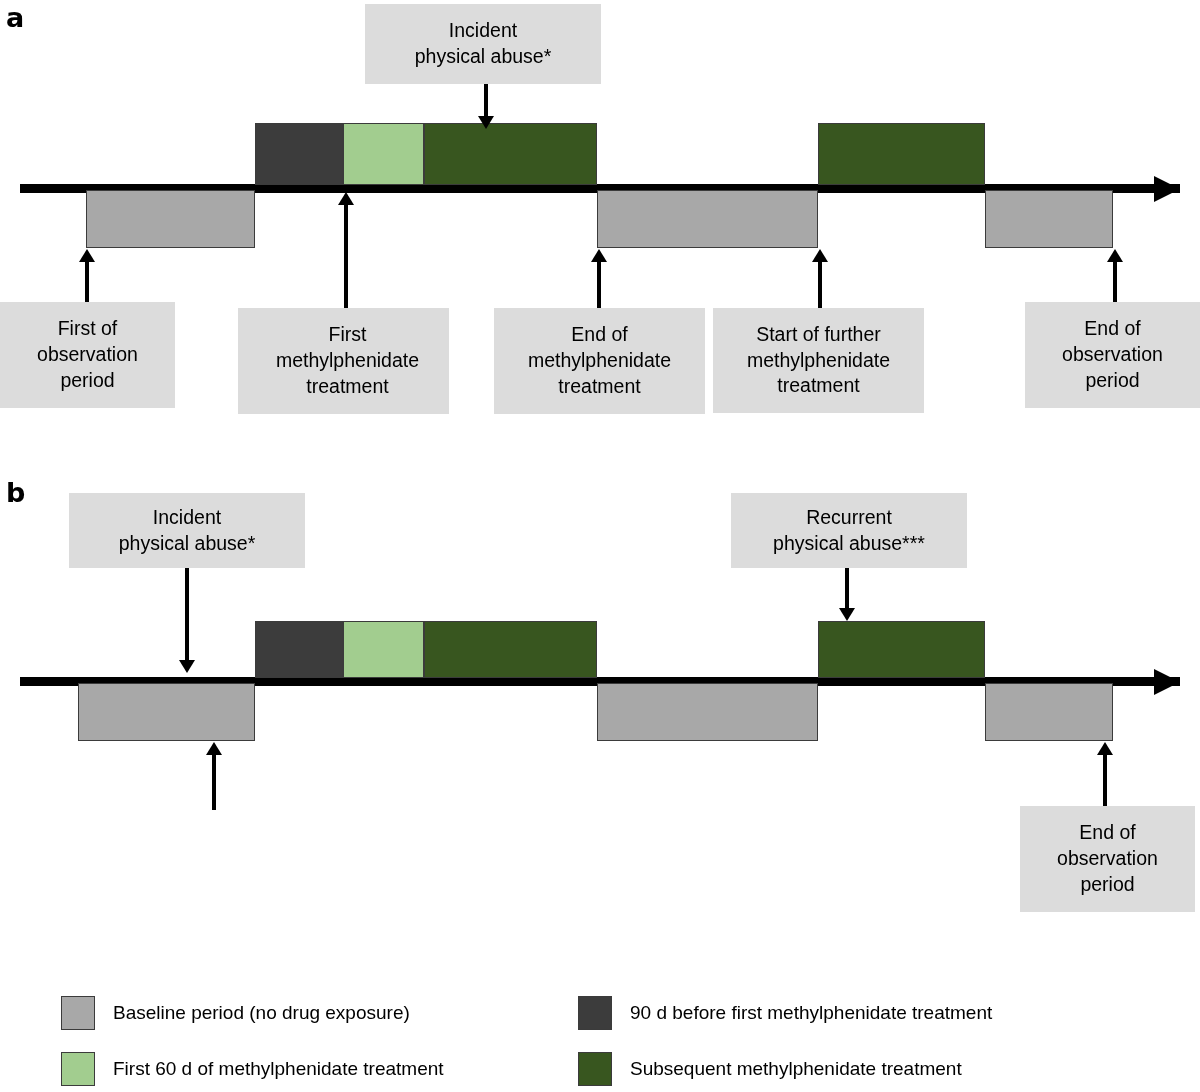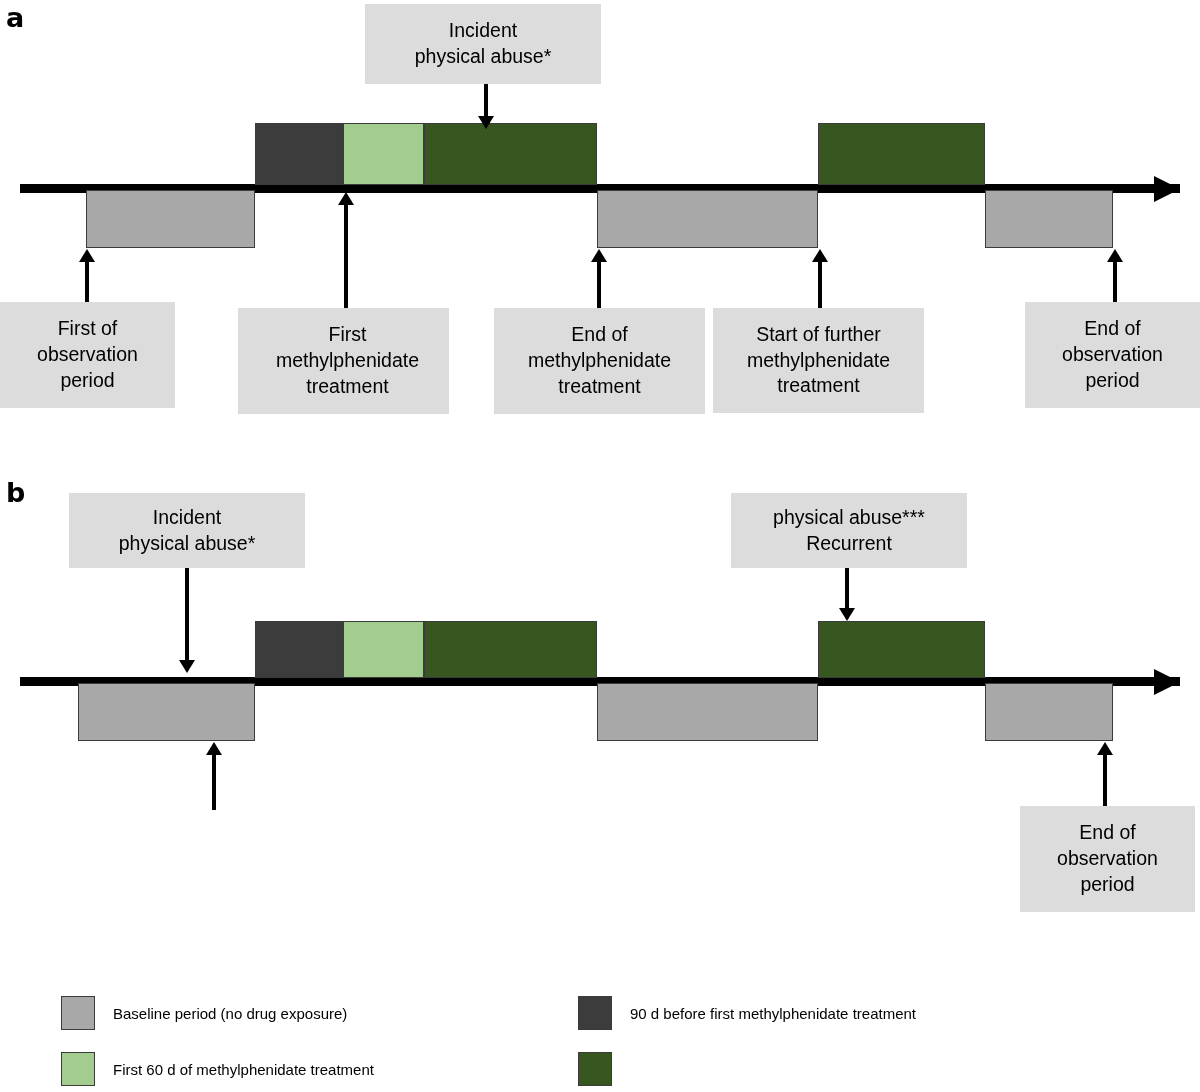--- a/index.html
+++ b/index.html
@@ -98,21 +98,21 @@
   }
   .legend-swatch {
     width: 34px;
     height: 34px;
     border: 1px solid #3b3b3b;
     box-sizing: border-box;
     flex: 0 0 auto;
   }
   .legend-text {
     margin-left: 18px;
-    font-size: 15px;
+    font-size: 19px;
     white-space: nowrap;
     color: #000000;
   }
 </style>
 </head>
 <body>
 
 <div class="figure">
 
   <div class="panel-letter" style="left:6px; top:4px;">a</div>
@@ -206,22 +206,22 @@
     <span>
       <span>Incident</span>
       <span>physical abuse*</span>
     </span>
   </div>
   <div class="stem" style="left:185px; top:568px; height:96px;"></div>
   <div class="arrow-down-head" style="left:179px; top:660px;"></div>
 
   <div class="label-box" style="left:731px; top:493px; width:236px; height:75px;">
     <span>
+      <span>Recurrent</span>
       <span>physical abuse***</span>
-      <span>Recurrent</span>
     </span>
   </div>
   <div class="stem" style="left:845px; top:568px; height:44px;"></div>
   <div class="arrow-down-head" style="left:839px; top:608px;"></div>
 
   <div class="arrow-up-head" style="left:206px; top:742px;"></div>
   <div class="stem" style="left:212px; top:752px; height:58px;"></div>
 
   <div class="arrow-up-head" style="left:1097px; top:742px;"></div>
   <div class="stem" style="left:1103px; top:752px; height:55px;"></div>
@@ -243,15 +243,16 @@
     <div class="legend-text">First 60 d of methylphenidate treatment</div>
   </div>
 
   <div class="legend-item" style="left:578px; top:996px;align-items:center;">
     <div class="legend-swatch" style="background:#3c3c3c;"></div>
     <div class="legend-text">90 d before first methylphenidate treatment</div>
   </div>
 
   <div class="legend-item" style="left:578px; top:1052px;">
     <div class="legend-swatch" style="background:#38561f;"></div>
+    <div class="legend-text">Subsequent methylphenidate treatment</div>
   </div>
 
 </div>
 
 </body></html>

